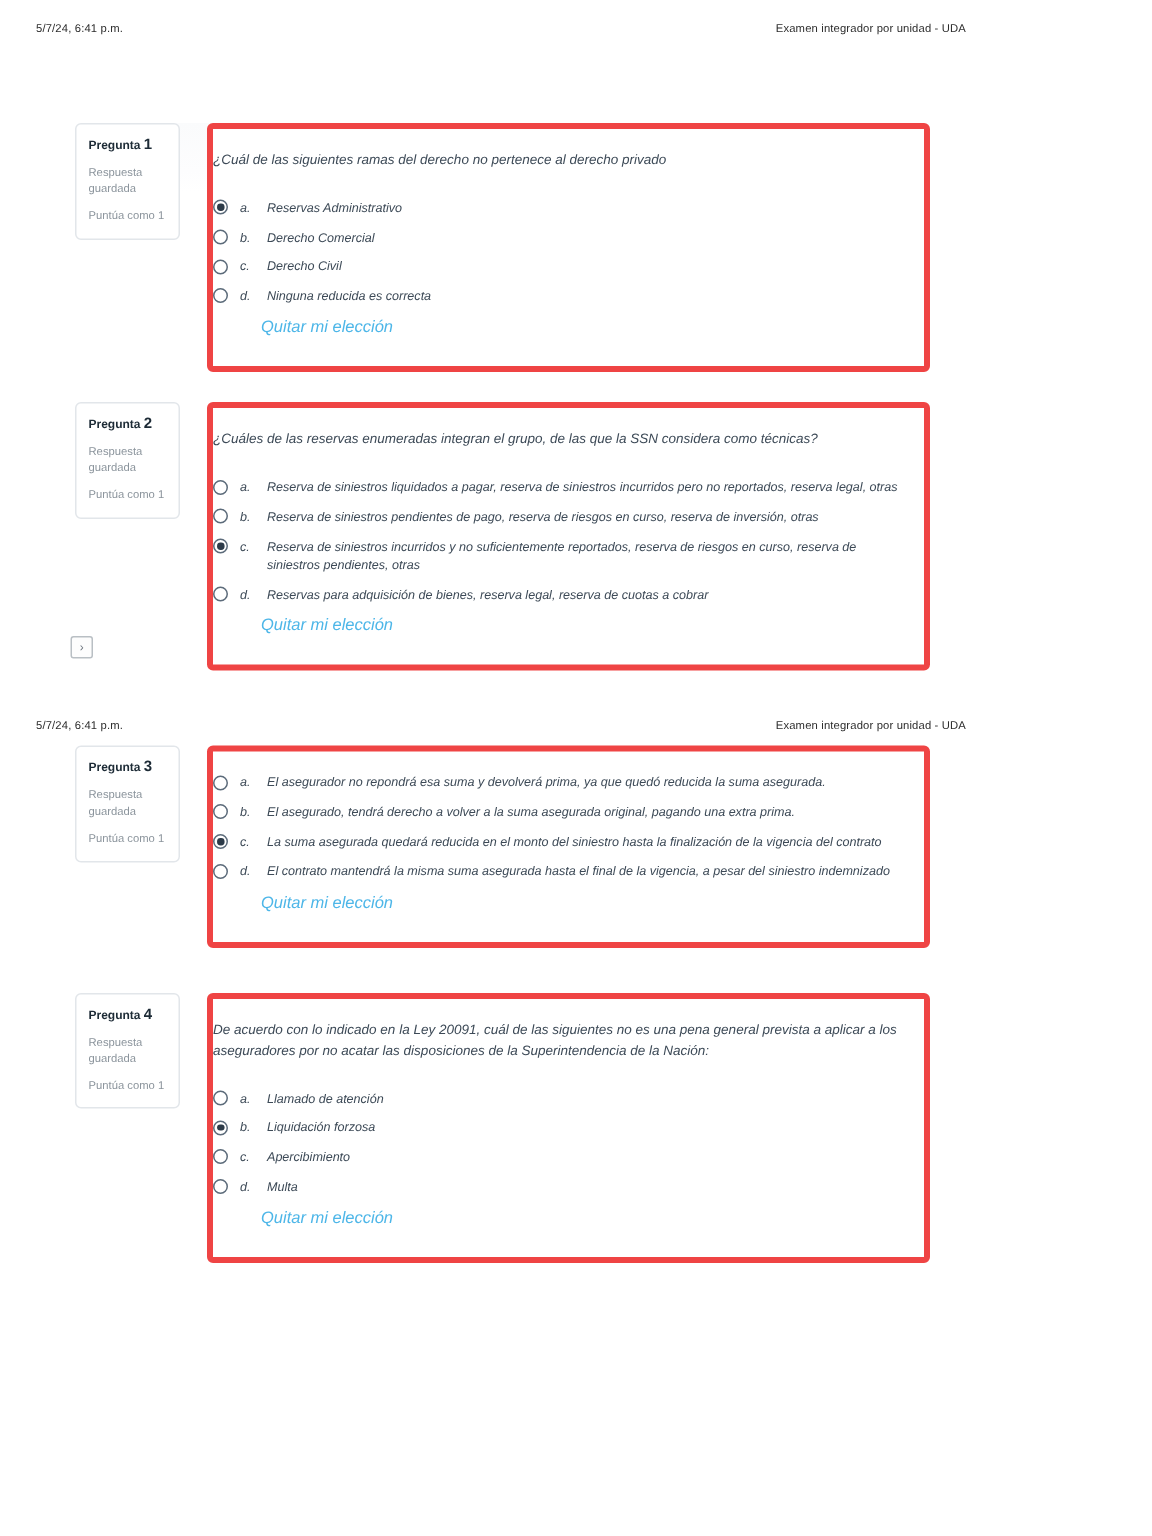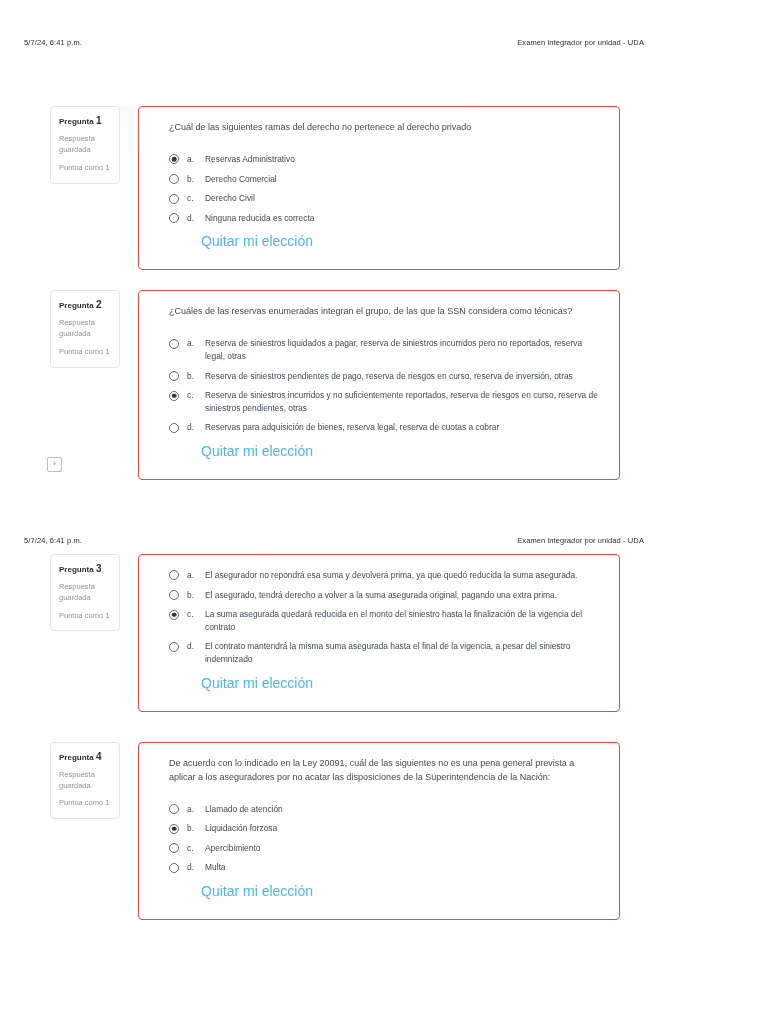--- a/index.html
+++ b/index.html
@@ -13,21 +13,20 @@
     font-family: "Liberation Sans", sans-serif;
     color: #2b3a4a;
     overflow: hidden;
     position: relative;
   }
 
   .page {
     position: relative;
     width: 644px;
     box-sizing: border-box;
-    margin-top: 24px;
   }
 
   
   .print-head {
     position: relative;
     height: 34px;
     font-size: 7.5px;
     color: #2c2c2c;
     letter-spacing: .1px;
   }
@@ -118,26 +117,27 @@
   }
   .q-info .q-grade {
     font-size: 7.5px;
     color: #8b949c;
     line-height: 1.3;
   }
 
   .q-card {
     flex: 1;
     margin-left: 18px;
-    border: 1px solid #ef4444;
+    border: 4px solid #ef4444;
     border-radius: 4px;
     background: #ffffff;
-    padding: 14px 16px 20px 30px;
+    padding: 14px 16px 20px 0;
     box-sizing: border-box;
     min-height: 0;
+    font-style: italic;
   }
 
   .q-text {
     font-size: 9px;
     line-height: 1.55;
     color: #3d4a57;
     margin-bottom: 18px;
     max-width: 560px;
   }
 
@@ -183,21 +183,21 @@
     color: #3d4a57;
   }
   .opt-text {
     flex: 1;
     max-width: 545px;
   }
 
   .clear-link {
     margin-left: 32px;
     margin-top: 9px;
-    font-size: 14px;
+    font-size: 11px;
     color: #4db6e8;
     cursor: pointer;
   }
 
   
   .nav-arrow {
     position: absolute;
     left: 47px;
     width: 15px;
     height: 15px;

